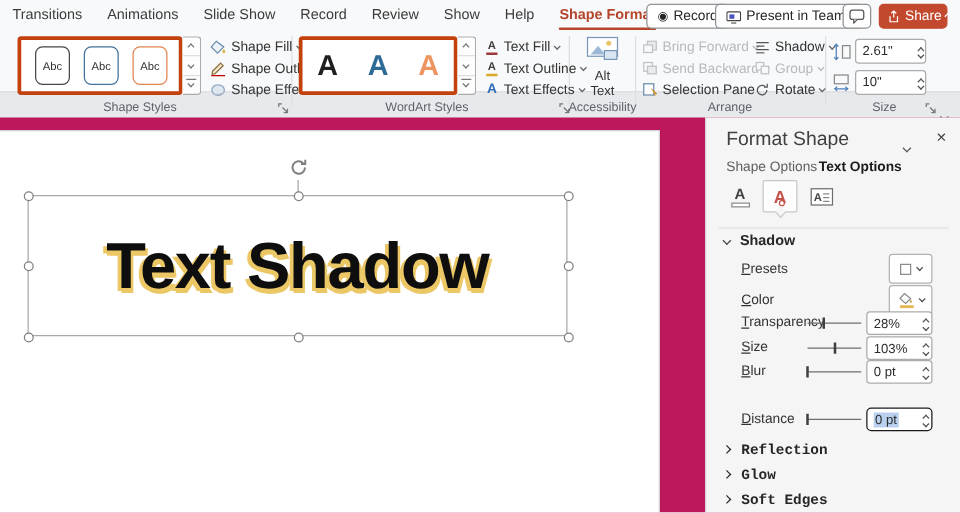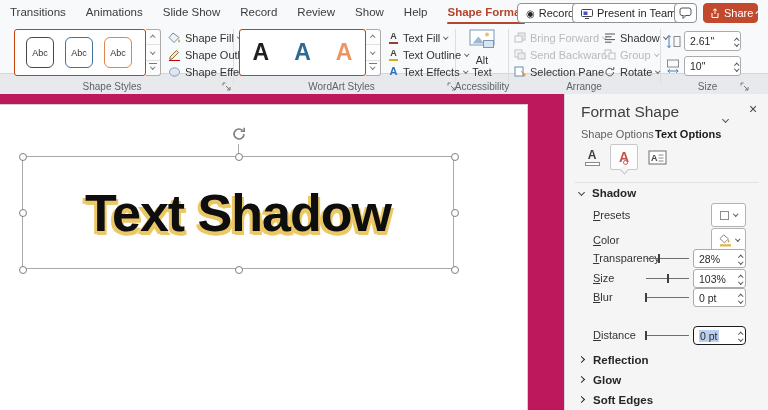--- a/index.html
+++ b/index.html
@@ -16,21 +16,21 @@
   .qbtn { position:absolute; top:3px; height:20px; background:#fff; border:1px solid #8f9193; border-radius:4px; display:flex; align-items:center; gap:4px; padding:0 8px; font-size:11px; color:#262626; }
   .share { background:#c3492e; border-color:#c3492e; color:#fff; }
   .chv { display:inline-block; width:5px; height:5px; border-right:1.3px solid currentColor; border-bottom:1.3px solid currentColor; transform:rotate(45deg); margin-top:-2px; }
   .chv.r { transform:rotate(-45deg); }
   .chv.u { transform:rotate(-135deg); margin-top:2px; }
   .chv.s { width:3.5px; height:3.5px; }
 
   .grp-sep { position:absolute; top:29px; height:55px; width:1px; background:#dcdee0; }
   .grplabel { position:absolute; top:81px; font-size:10px; color:#5f6368; text-align:center; white-space:nowrap; }
   .launcher { position:absolute; top:82px; width:10px; height:10px; }
-  .gallery { position:absolute; top:29px; height:47px; background:#fff; border:1px solid #c2410c; border-radius:3px; display:flex; align-items:center; }
+  .gallery { position:absolute; top:29px; height:47px; background:#fff; border:3px solid #c2410c; border-radius:3px; display:flex; align-items:center; }
   .scrollcol { position:absolute; top:29px; width:15px; height:47px; border:1px solid #ababab; border-left:none; border-radius:0 3px 3px 0; background:#fdfdfd; display:flex; flex-direction:column; }
   .scrollcol > span { flex:1; display:flex; align-items:center; justify-content:center; color:#777; border-bottom:1px solid #e0e0e0; }
   .scrollcol > span:last-child { border-bottom:none; }
   .morebar { position:relative; }
   .morebar::before { content:""; position:absolute; top:2px; left:3px; right:3px; height:1px; background:#777; }
   .menucol { position:absolute; display:flex; flex-direction:column; gap:2px; }
   .mrow { display:flex; align-items:center; gap:4px; font-size:11px; color:#333; height:15px; white-space:nowrap; }
   .mrow .chv { color:#666; }
   .mrow.disabled, .mrow.disabled .chv { color:#b7babd; }
   .thumb { width:28px; height:31px; border-radius:6px; display:flex; align-items:center; justify-content:center; font-size:9px; color:#333; margin-left:11px; background:#fff; }
@@ -67,21 +67,21 @@
   .prow { position:absolute; left:0; width:204px; height:19px; }
   .prow .plabel { position:absolute; left:28px; top:3px; }
   .ddbtn { position:absolute; left:146px; top:-3px; width:35px; height:24px; background:#fff; border:1px solid #b2b2b2; border-radius:3px; display:flex; align-items:center; justify-content:center; gap:4px; }
   .ddbtn .chv { color:#555; }
   .ptrack { position:absolute; left:81px; top:9px; width:43px; height:1px; background:#6f6f6f; }
   .pthumb { position:absolute; top:-4px; width:2px; height:9px; background:#3f3f3f; }
   .pval { position:absolute; left:128px; top:0; width:53px; height:19px; background:#fff; border:1px solid #ababab; border-radius:3px; font-size:10.5px; color:#2b2b2b; display:flex; align-items:center; padding-left:5px; }
   .pval .spin { position:absolute; right:3px; top:1px; bottom:1px; display:flex; flex-direction:column; align-items:center; justify-content:center; gap:2px; color:#555; }
   .pval.focused { border:1.5px solid #1b1b1b; border-radius:4px; }
   .pval.focused .txt { background:#b9d1ee; padding:0 1px; }
-  .collapsed-hdr { position:absolute; left:14px; display:flex; align-items:center; gap:9px; font-size:11.5px; font-weight:bold; color:#262626; }
+  .collapsed-hdr { position:absolute; left:14px; display:flex; align-items:center; gap:9px; font-size:11.5px; font-weight:bold; color:#262626;font-family:Liberation Mono, monospace; }
 
   svg { display:block; }
 </style>
 </head>
 <body>
 
 <div class="app">
 
   <div class="ribbon">
     <div class="tabsrow">

